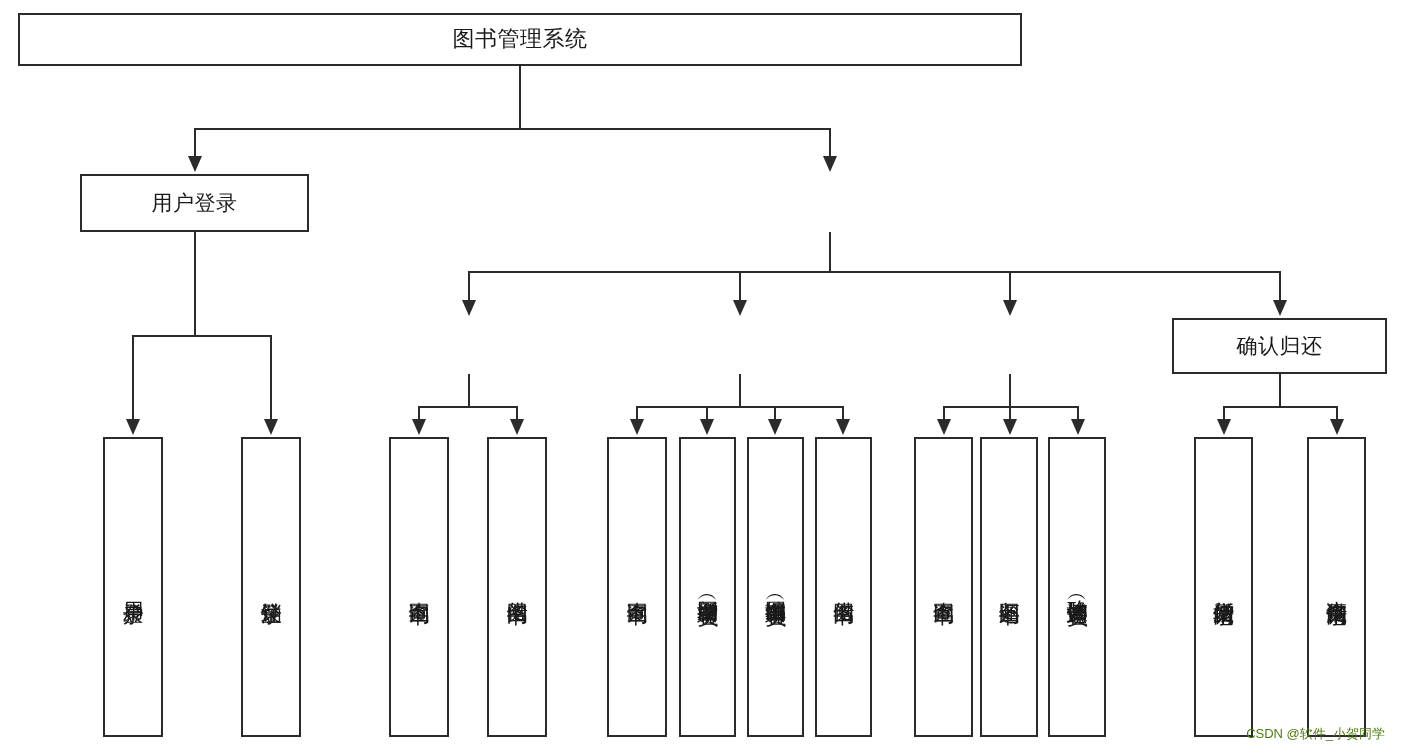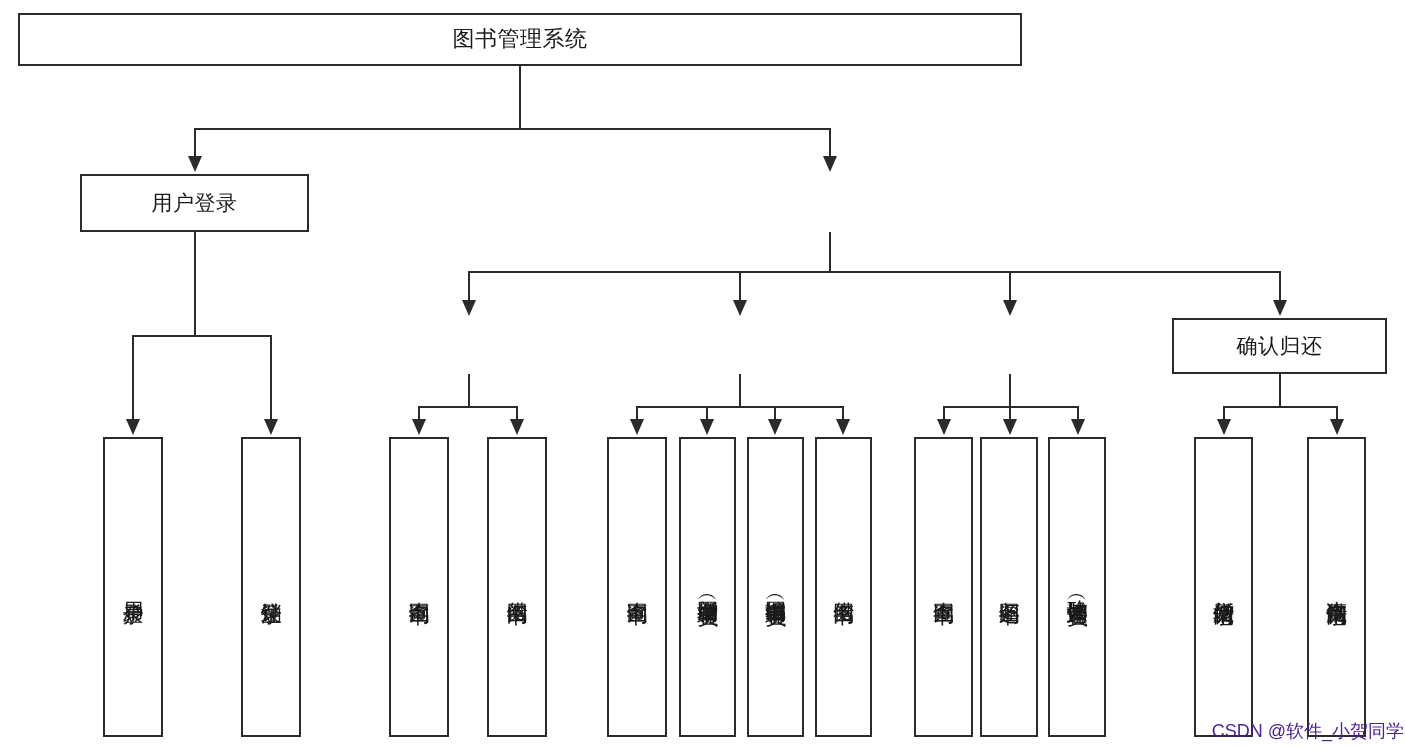--- a/index.html
+++ b/index.html
@@ -62,24 +62,24 @@
   .arrow{
     position:absolute;
     width:0;height:0;
     border-left:7px solid transparent;
     border-right:7px solid transparent;
     border-top:16px solid #2b2b2b;
   }
   
   #watermark{
     position:absolute;
-    right:1px;
+    right:20px;
     bottom:4px;
-    font-size:18px;
-    color:#4c1d95;
+    font-size:13px;
+    color:#4d7c0f;
     white-space:nowrap;
     font-family:"Liberation Sans","DejaVu Sans",sans-serif;
     pointer-events:none;
   }
 </style>
 </head>
 <body>
 
 <div id="canvas">
 

